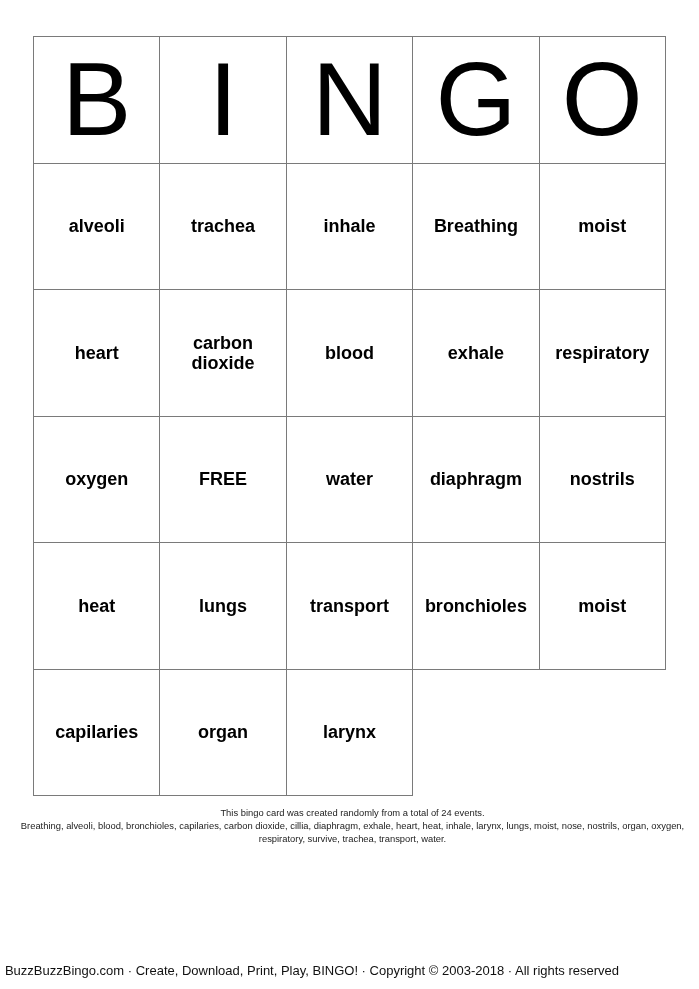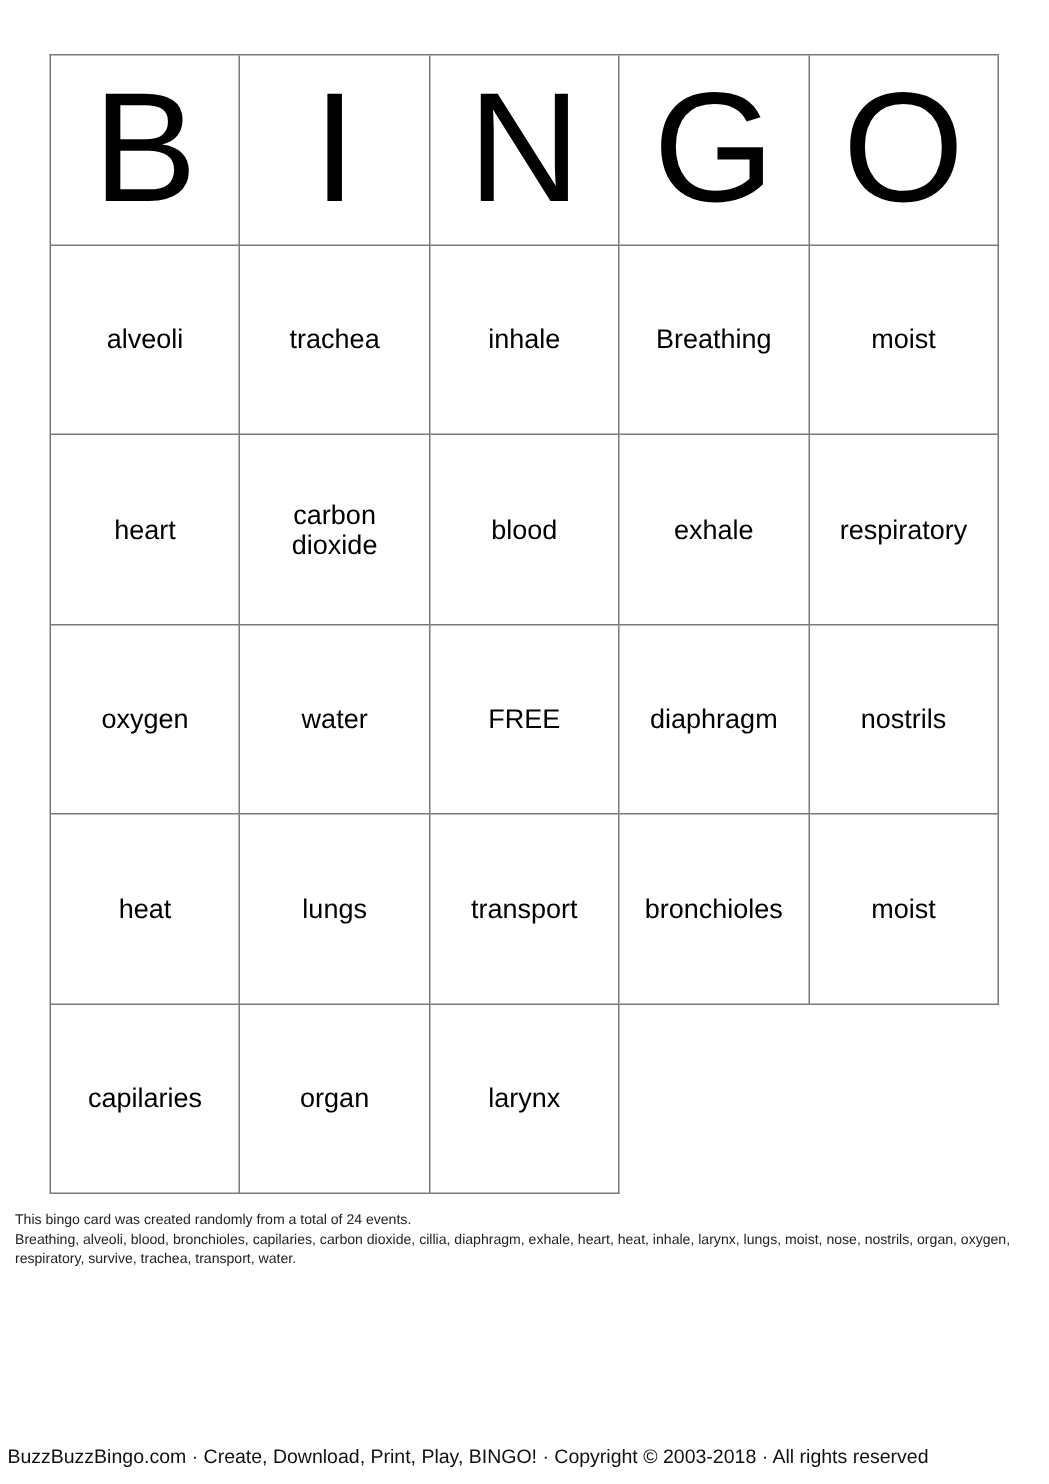--- a/index.html
+++ b/index.html
@@ -5,23 +5,23 @@
   html, body { margin: 0; padding: 0; background: #ffffff; }
   body { width: 699px; height: 989px; position: relative; overflow: hidden;
          font-family: "Liberation Sans", sans-serif; color: #000; }
   .card { position: absolute; left: 33px; top: 36px; width: 633px; height: 760px;
           display: grid; grid-template-columns: repeat(5, 1fr); grid-template-rows: repeat(6, 1fr);
           border-top: 1px solid #7a7a7a; border-left: 1px solid #7a7a7a; box-sizing: border-box; }
   .cell { border-right: 1px solid #7a7a7a; border-bottom: 1px solid #7a7a7a;
           display: flex; align-items: center; justify-content: center; text-align: center;
           box-sizing: border-box; padding: 4px; font-size: 18px; line-height: 20px; }
   .head { font-size: 104px; line-height: 1; padding-top: 2px; }
-  .cell span.t { display: block; max-width: 110px; }
+  .cell span.t { display: block; max-width: 110px; font-weight: bold; }
   .foot { position: absolute; left: 10px; top: 806px; width: 685px;
-          font-size: 9.4px; line-height: 13px; color: #222; }
+          font-size: 9.4px; line-height: 13px; color: #222; text-align: center; }
   .copy { position: absolute; left: 0; width: 624px; top: 963px; text-align: center;
           font-size: 13px; color: #111; }
 </style>
 </head>
 <body>
 
 <div class="card">
   <div class="cell head">B</div>
   <div class="cell head">I</div>
   <div class="cell head">N</div>
@@ -57,24 +57,24 @@
       <span class="t">exhale</span>
     </div>
 
   <div class="cell">
       <span class="t">respiratory</span>
     </div>
   <div class="cell">
       <span class="t">oxygen</span>
     </div>
   <div class="cell">
-      <span class="t">water</span>
+      <span class="t">FREE</span>
     </div>
   <div class="cell">
-      <span class="t">FREE</span>
+      <span class="t">water</span>
     </div>
   <div class="cell">
       <span class="t">diaphragm</span>
     </div>
 
   <div class="cell">
       <span class="t">nostrils</span>
     </div>
   <div class="cell">
       <span class="t">heat</span>

